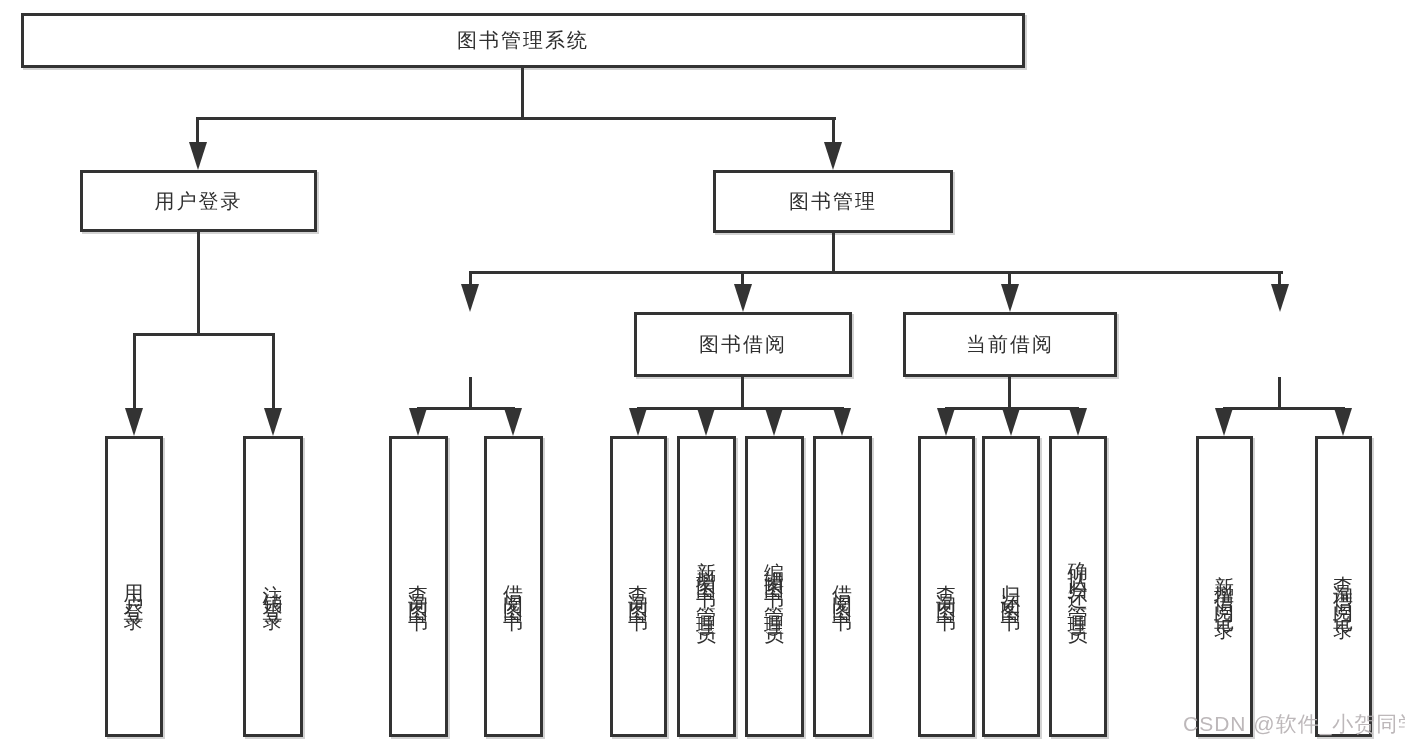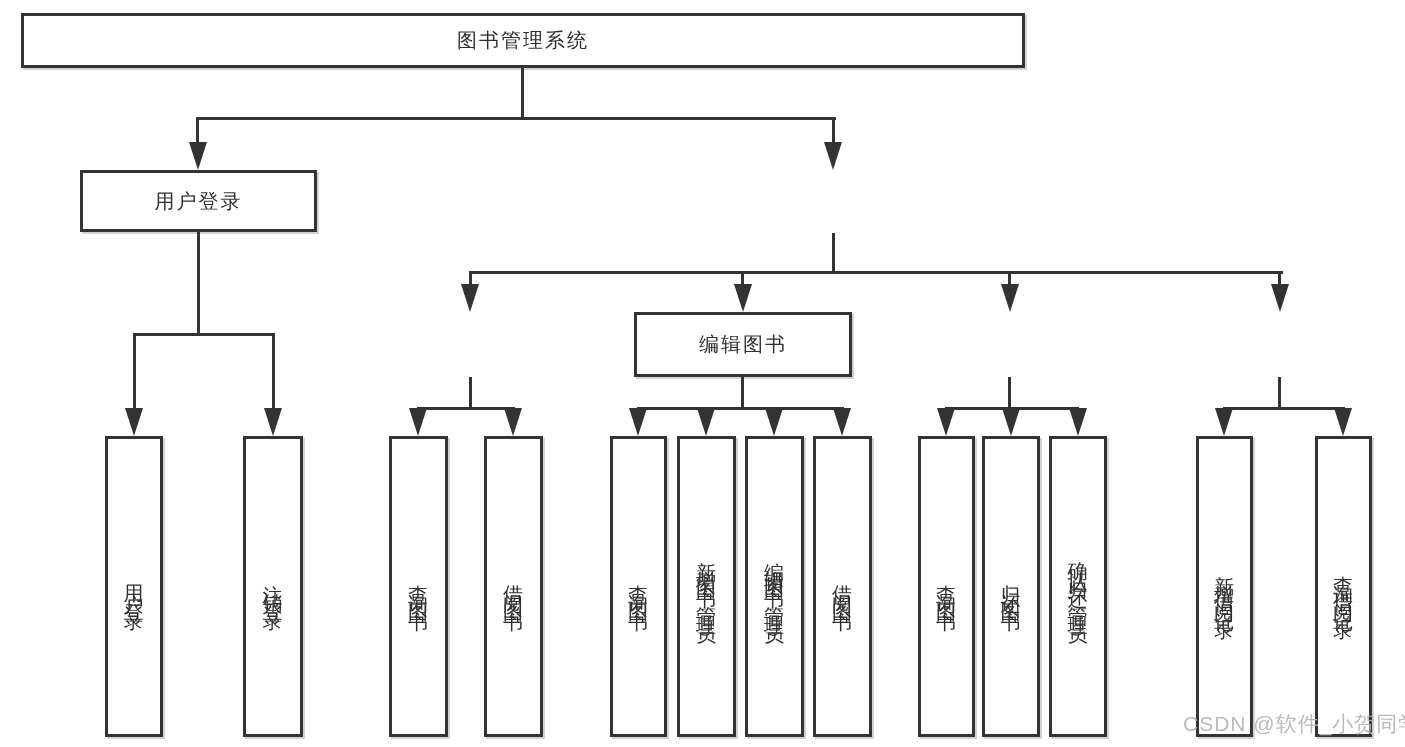--- a/index.html
+++ b/index.html
@@ -66,26 +66,32 @@
 <div id="canvas">
 
   <div class="node" style="left:21px;top:13px;width:1004px;height:55px;">
     <span class="hlabel">图书管理系统</span>
   </div>
 
   <div class="node" style="left:80px;top:170px;width:237px;height:62px;">
     <span class="hlabel">用户登录</span>
   </div>
 
+  <div class="node" style="left:713px;top:170px;width:240px;height:63px;">
+    <span class="hlabel">图书管理</span>
+  </div>
 
 
   <div class="node" style="left:634px;top:312px;width:218px;height:65px;">
-    <span class="hlabel">编辑图书</span>
+    <span class="hlabel">图书借阅</span>
   </div>
 
+  <div class="node" style="left:903px;top:312px;width:214px;height:65px;">
+    <span class="hlabel">当前借阅</span>
+  </div>
 
 
   <div class="node" style="left:105px;top:436px;width:58px;height:301px;">
     <span class="vlabel">用户登录</span>
   </div>
   <div class="node" style="left:243px;top:436px;width:60px;height:301px;">
     <span class="vlabel">注销登录</span>
   </div>
 
   <div class="node" style="left:389px;top:436px;width:59px;height:301px;">

